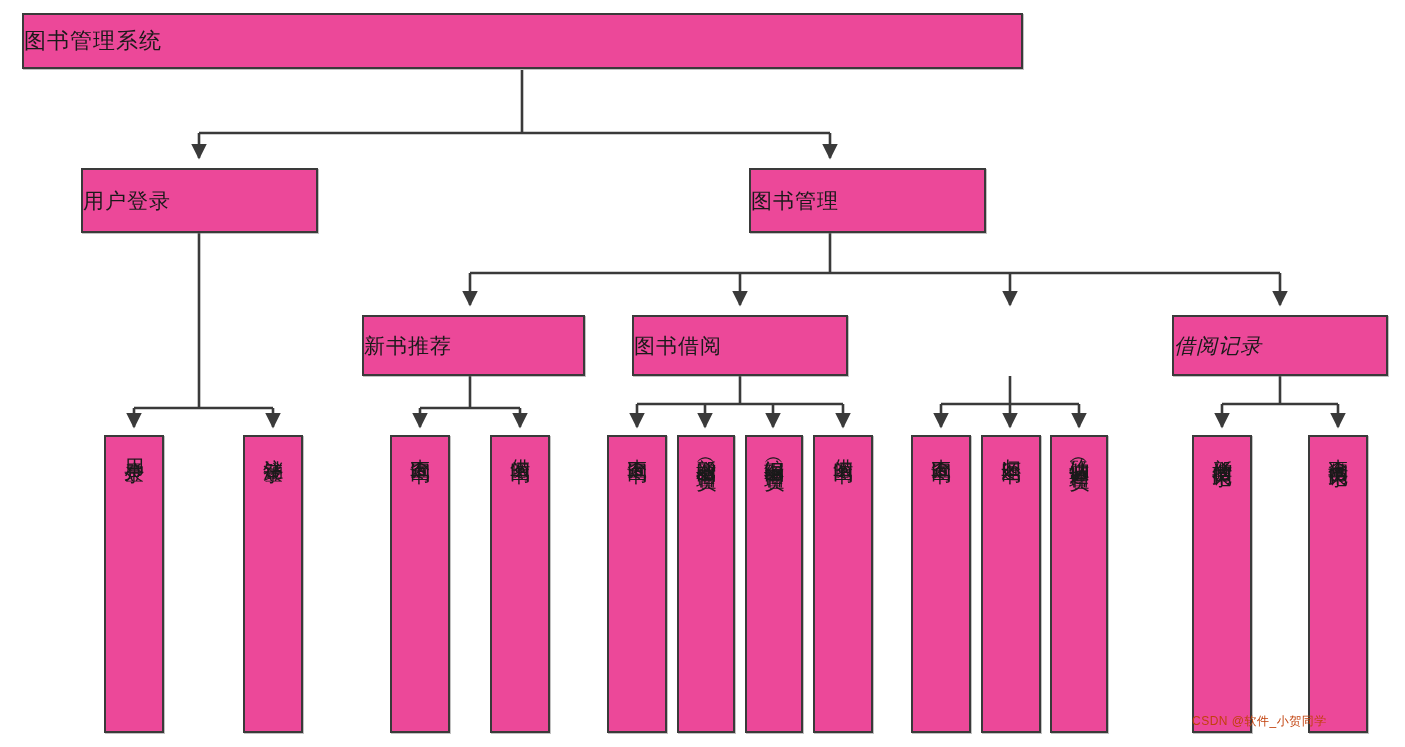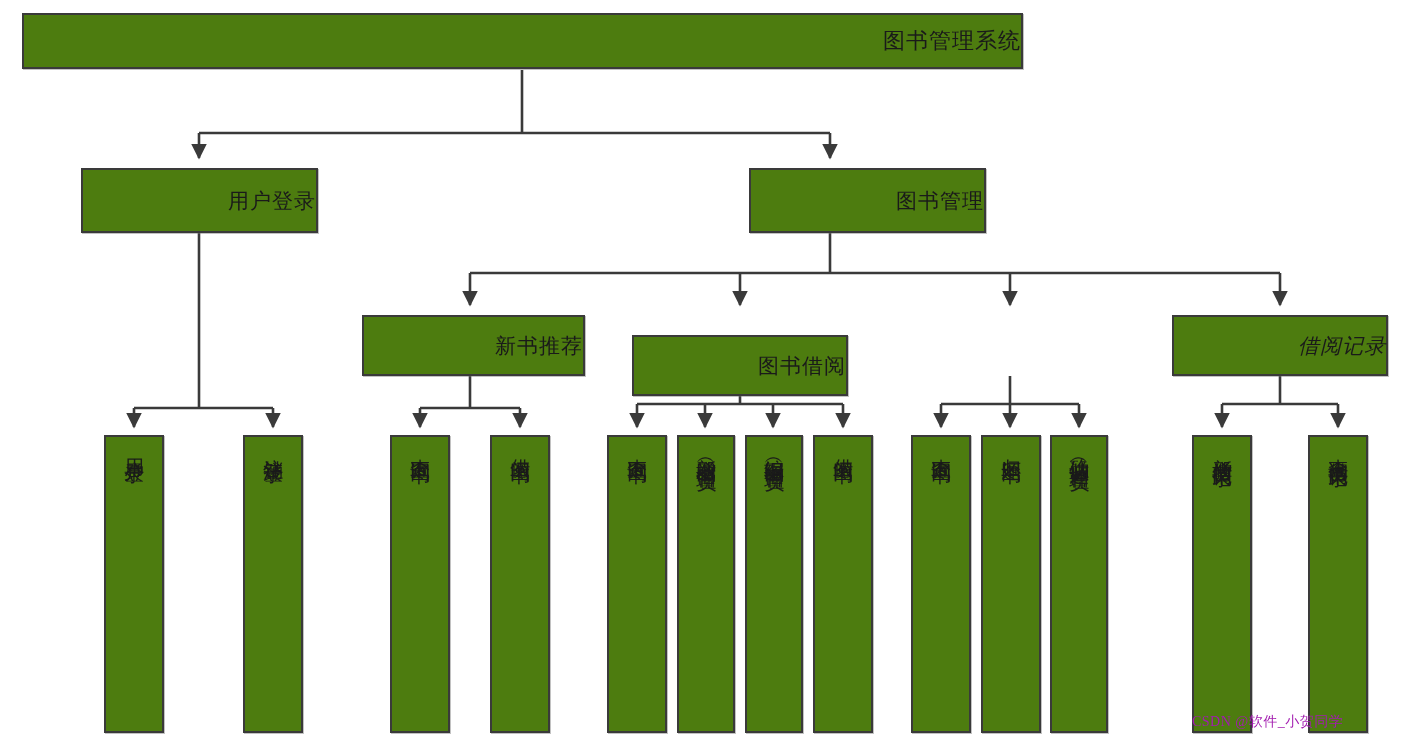--- a/index.html
+++ b/index.html
@@ -23,25 +23,25 @@
     left: 0;
     top: 0;
     width: 1405px;
     height: 747px;
     pointer-events: none;
   }
   .node {
     position: absolute;
     box-sizing: border-box;
     border: 2px solid #3a3a3a;
-    background: #4d7c0f;
+    background: #ec4899;
     color: #1a1a1a;
     display: flex;
     align-items: center;
-    justify-content: flex-end;
+    justify-content: flex-start;
     box-shadow: 1px 1px 0 rgba(120,120,120,0.45);
   }
   .node .label {
     display: block;
     text-align: center;
     line-height: 1.0;
     white-space: nowrap;
   }
   
   .node.h .label {
@@ -61,26 +61,25 @@
     writing-mode: vertical-rl;
     text-orientation: upright;
     font-size: 20px;
     line-height: 1.08;
     letter-spacing: 2px;
     white-space: nowrap;
     margin: 0 auto;
   }
   .watermark {
     position: absolute;
-    font-size: 14px;
-    color: #a21caf;
+    font-size: 12px;
+    color: #c2410c;
     letter-spacing: 0.5px;
     white-space: nowrap;
     user-select: none;
-    font-family: Liberation Serif, serif;
   }
 </style>
 </head>
 <body>
 
 <div id="canvas">
 
   <svg id="edges" viewBox="0 0 1405 747" width="1405" height="747" xmlns="http://www.w3.org/2000/svg">
     <defs>
       <marker id="arrow" viewBox="0 0 10 10" refX="9" refY="5" markerWidth="6" markerHeight="6" orient="auto-start-reverse">
@@ -142,21 +141,21 @@
   </div>
 
   <div class="node h" style="left:711px; top:168px; width:237px; height:65px;margin-left:38px;">
     <span class="label">图书管理</span>
   </div>
 
   <div class="node h" style="left:362px; top:315px; width:223px; height:61px;">
     <span class="label">新书推荐</span>
   </div>
 
-  <div class="node h" style="left:632px; top:315px; width:216px; height:61px;margin-top:20px;">
+  <div class="node h" style="left:632px; top:315px; width:216px; height:61px;">
     <span class="label">图书借阅</span>
   </div>
 
 
   <div class="node h" style="left:1172px; top:315px; width:216px; height:61px;font-style:italic;">
     <span class="label">借阅记录</span>
   </div>
 
   <div class="node v" style="left:104px; top:435px; width:60px; height:298px;">
     <span class="label">用户登录</span>

